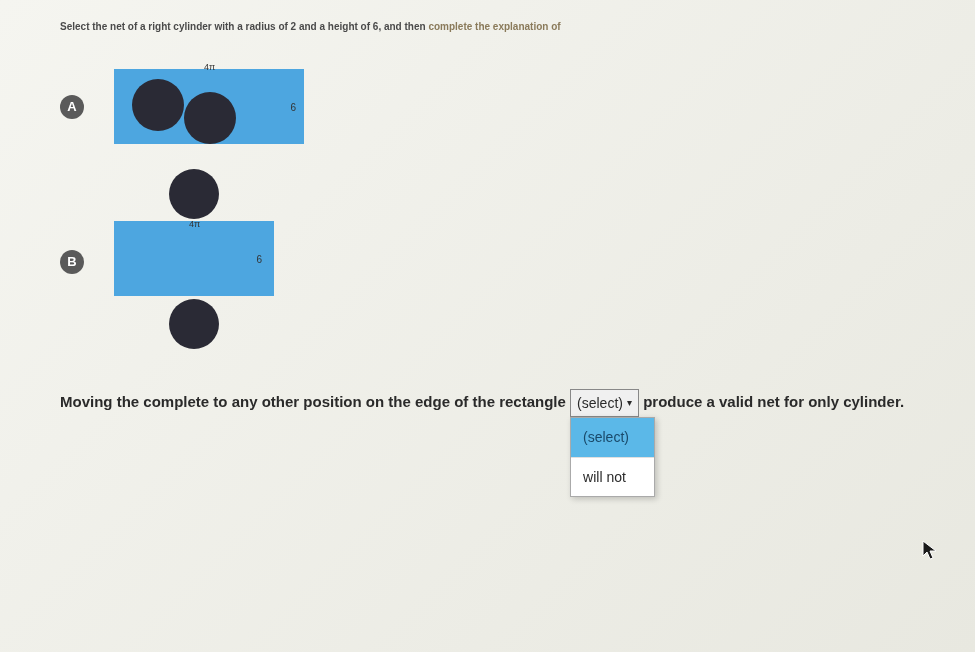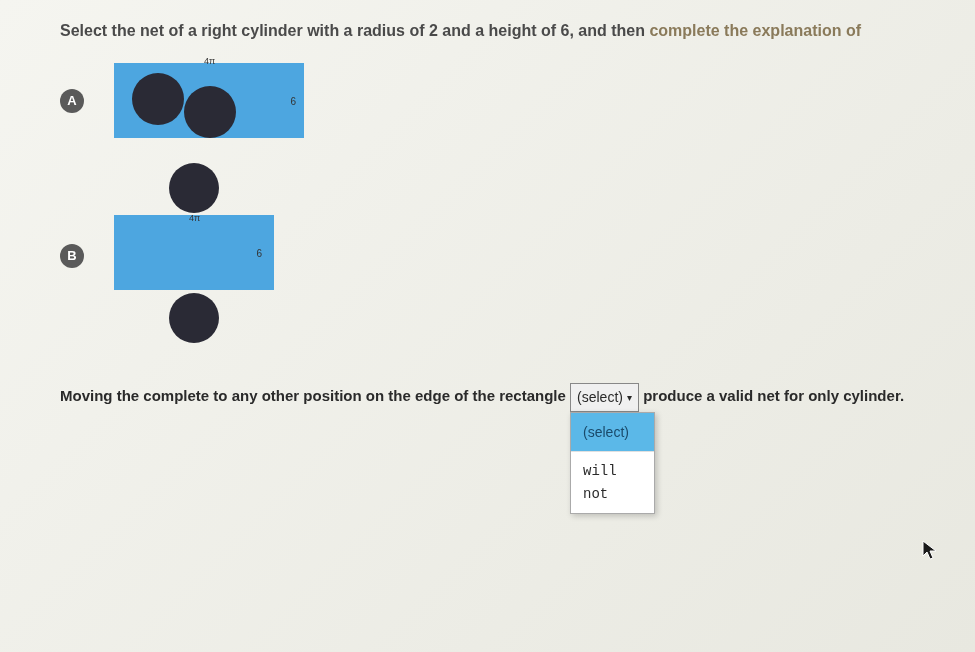--- a/index.html
+++ b/index.html
@@ -10,25 +10,25 @@
     body {
       font-family: Arial, sans-serif;
       background: linear-gradient(135deg, #f5f5f0 0%, #e8e8e0 100%);
       width: 975px;
       height: 652px;
       padding: 20px 60px;
       position: relative;
       color: #3a3a3a;
     }
     .question-text {
-      font-size: 16px;
+      font-size: 10px;
       font-weight: bold;
       color: #4a4a4a;
       line-height: 1.4;
-      margin-bottom: 16px;
+      margin-bottom: 30px;
       max-width: 820px;
     }
     .question-text .highlight {
       color: #8a7a5a;
     }
     .option-row {
       display: flex;
       align-items: center;
       margin-bottom: 20px;
       gap: 30px;
@@ -182,21 +182,20 @@
       font-weight: normal;
       cursor: pointer;
       border-bottom: 1px solid #e0e0e0;
     }
     .dropdown-option.selected {
       background: #5bb8e8;
       color: #1a4a6a;
     }
     .dropdown-option:last-child {
       border-bottom: none;
-      font-family: Liberation Mono, monospace;
     }
     .cursor-pointer {
       position: absolute;
       right: 35px;
       top: 540px;
       font-size: 20px;
       color: #1a1a1a;
     }
   </style>
 </head>

